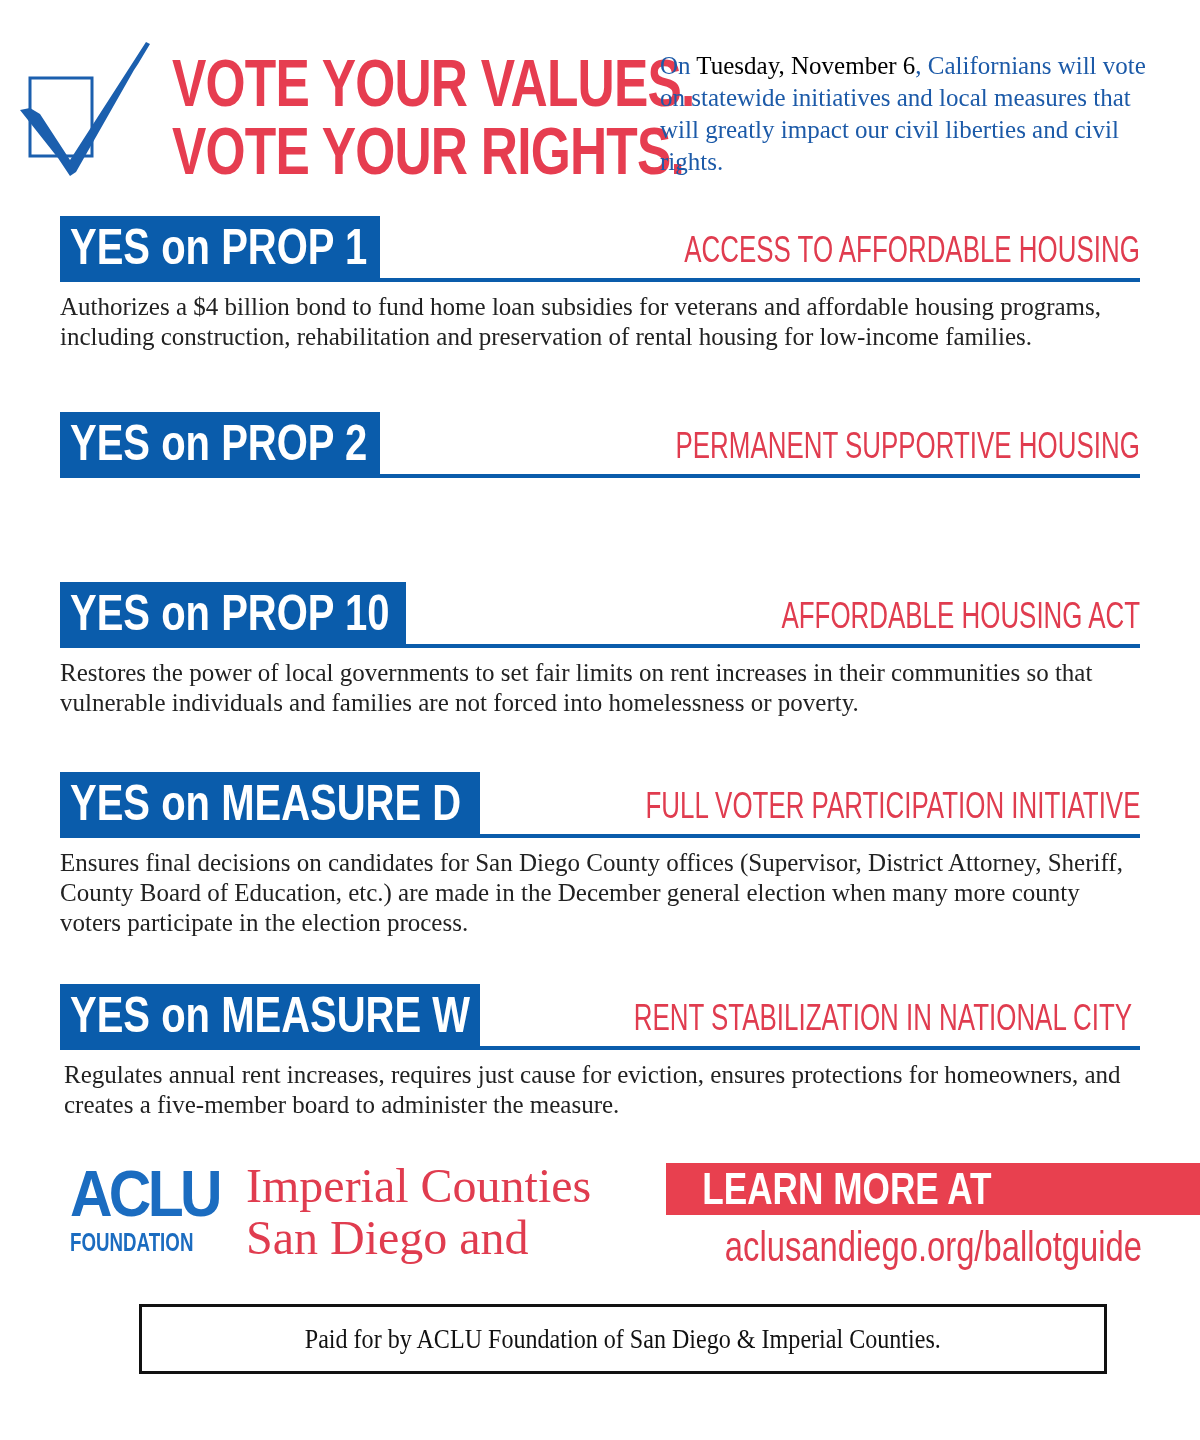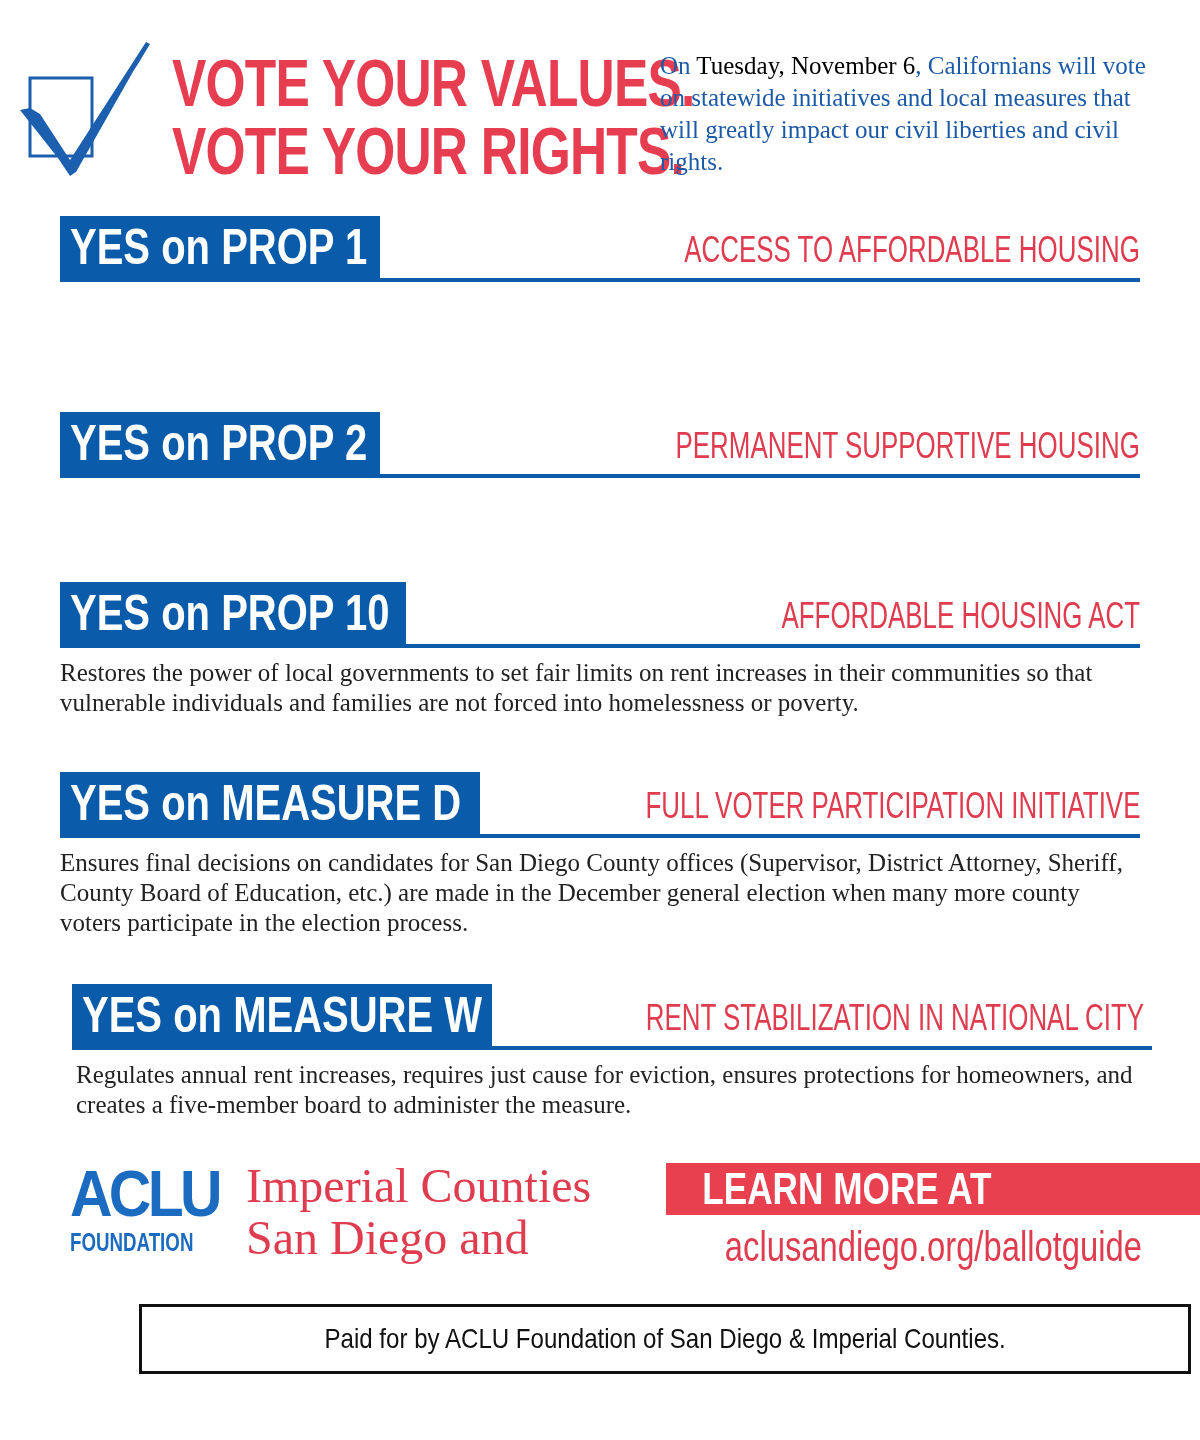--- a/index.html
+++ b/index.html
@@ -23,21 +23,21 @@
 
   
   .aclu-logo { position: absolute; left: 70px; top: 1162px; width: 170px; height: 100px; }
   .aclu-word { position: absolute; left: 0; top: 0; color: #1b6cc0; font-family: "Liberation Sans", sans-serif; font-weight: bold; font-size: 64px; line-height: 64px; letter-spacing: -4px; transform: scaleX(0.92); transform-origin: left top; }
   .foundation-word { position: absolute; left: 0; top: 66px; color: #1b6cc0; font-family: "Liberation Sans", sans-serif; font-weight: bold; font-size: 26px; line-height: 28px; transform: scaleX(0.72); transform-origin: left top; white-space: nowrap; }
   .org-name { position: absolute; left: 246px; top: 1160px; color: #e03c4f; font-family: "Liberation Serif", serif; font-size: 48px; line-height: 52px; white-space: nowrap; }
   .learn-box { position: absolute; left: 666px; top: 1163px; width: 568px; height: 52px; background: #e8404f; color: #ffffff; font-family: "Liberation Sans", sans-serif; font-weight: bold; font-size: 44px; line-height: 52px; text-align: left; overflow: hidden; }
   .learn-box span { display: inline-block; transform: scaleX(0.8); }
   .learn-url { position: absolute; left: 666px; top: 1222px; width: 474px; color: #e03c4f; font-family: "Liberation Sans", sans-serif; font-size: 42px; line-height: 50px; text-align: center; white-space: nowrap; }
   .learn-url span { display: inline-block; transform: scaleX(0.78); }
-  .paid-box { position: absolute; left: 139px; top: 1304px; width: 1052px; height: 70px; border: 3px solid #111; box-sizing: border-box; text-align: center; color: #111; font-family: Liberation Sans, sans-serif; font-size: 28px; line-height: 64px; overflow: hidden; }
+  .paid-box { position: absolute; left: 139px; top: 1304px; width: 968px; height: 70px; border: 3px solid #111; box-sizing: border-box; text-align: center; color: #111; font-family: Liberation Serif, serif; font-size: 28px; line-height: 64px; overflow: hidden; }
   .paid-box span { display: inline-block; transform: scaleX(0.86); }
 </style>
 </head>
 <body>
 
 <div class="header-icon">
   <svg width="150" height="140" viewBox="0 0 150 140">
     <rect x="12" y="38" width="62" height="78" fill="none" stroke="#1b5fae" stroke-width="3"></rect>
     <path d="M2 70 L12 68 L22 74 L52 120 L128 2 L132 4 L120 24 L116 30 L58 132 L52 136 L40 118 Z" fill="#1b5fae"></path>
   </svg>
@@ -49,20 +49,21 @@
 </div>
 
 <div class="intro"><span>On </span><span class="hl">Tuesday, November 6</span><span>, Californians will vote on statewide initiatives and local measures that will greatly impact our civil liberties and civil rights.</span></div>
 
 <div class="section" style="top:216px;">
   <div class="band-row">
     <div class="rule"></div>
     <div class="band" style="width:300px;text-align:center;"><span>YES on PROP 1</span></div>
     <div class="topic">ACCESS TO AFFORDABLE HOUSING</div>
   </div>
+  <div class="desc">Authorizes a $4 billion bond to fund home loan subsidies for veterans and affordable housing programs, including construction, rehabilitation and preservation of rental housing for low-income families.</div>
 </div>
 
 <div class="section" style="top:412px;">
   <div class="band-row">
     <div class="rule"></div>
     <div class="band" style="width:300px;"><span>YES on PROP 2</span></div>
     <div class="topic">PERMANENT SUPPORTIVE HOUSING</div>
   </div>
 </div>
 
@@ -77,21 +78,21 @@
 
 <div class="section" style="top:772px;">
   <div class="band-row">
     <div class="rule"></div>
     <div class="band" style="width:400px;"><span>YES on MEASURE D</span></div>
     <div class="topic">FULL VOTER PARTICIPATION INITIATIVE</div>
   </div>
   <div class="desc">Ensures final decisions on candidates for San Diego County offices (Supervisor, District Attorney, Sheriff, County Board of Education, etc.) are made in the December general election when many more county voters participate in the election process.</div>
 </div>
 
-<div class="section" style="top:984px;margin-left:12px;">
+<div class="section" style="top:984px;">
   <div class="band-row">
     <div class="rule"></div>
     <div class="band" style="width:400px;"><span>YES on MEASURE W</span></div>
     <div class="topic" style="right:8px;">RENT STABILIZATION IN NATIONAL CITY</div>
   </div>
   <div class="desc" style="padding-left:4px;">Regulates annual rent increases, requires just cause for eviction, ensures protections for homeowners, and creates a five-member board to administer the measure.</div>
 </div>
 
 <div class="aclu-logo">
   <div class="aclu-word">ACLU</div>

